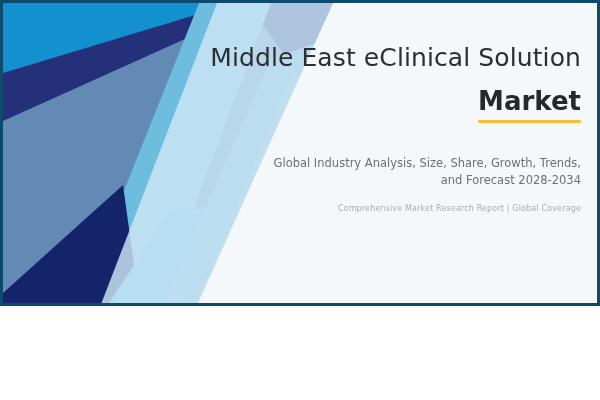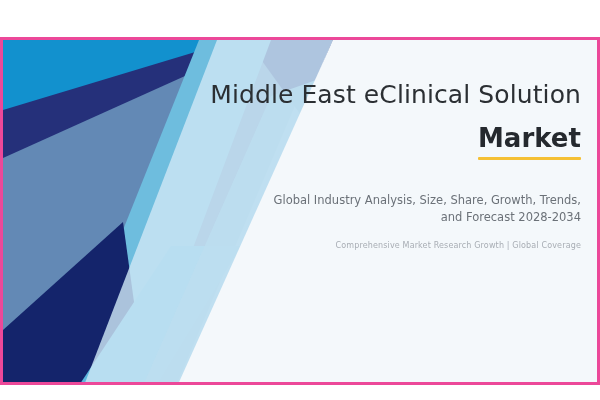--- a/index.html
+++ b/index.html
@@ -3,27 +3,26 @@
 <meta charset="utf-8">
 <style>
   html, body {
     margin: 0;
     padding: 0;
     background: #ffffff;
   }
   #cover {
     position: relative;
     width: 600px;
-    height: 348px;
+    height: 306px;
     overflow: hidden;
     background: #f7f9fb;
     font-family: "DejaVu Sans", sans-serif;
     box-sizing: border-box;
-    border: 3px solid #ec4899;
-    margin-top: 37px;
+    border: 3px solid #0c4a6e;
   }
   #artwork {
     position: absolute;
     left: 0;
     top: 0;
     width: 600px;
     height: 400px;
     display: block;
   }
   #text-layer {
@@ -46,21 +45,21 @@
     font-size: 25px;
     font-weight: 400;
     color: #2b2f33;
     letter-spacing: 0.1px;
     line-height: 1.22;
     margin: 0;
   }
   .market-wrap {
     display: inline-block;
     margin-top: 13px;
-    text-align: left;
+    text-align: center;
   }
   #market-word {
     font-family: "DejaVu Sans", sans-serif;
     font-size: 26px;
     font-weight: bold;
     color: #25292e;
     line-height: 1.1;
     display: block;
   }
   #market-underline {
@@ -134,17 +133,17 @@
     <div class="title-block">
       <div id="report-title">Middle East eClinical Solution</div>
       <div class="market-wrap">
         <span id="market-word">Market</span>
         <span id="market-underline" style="width: 103px; background: rgb(245, 192, 52);"></span>
       </div>
     </div>
 
     <div class="subtitle-block">
       <div id="report-subtitle">Global Industry Analysis, Size, Share, Growth, Trends, and Forecast 2028-2034</div>
-      <div id="report-tagline">Comprehensive Market Research Growth | Global Coverage</div>
+      <div id="report-tagline">Comprehensive Market Research Report | Global Coverage</div>
     </div>
 
   </div>
 </div>
 
 </body></html>

